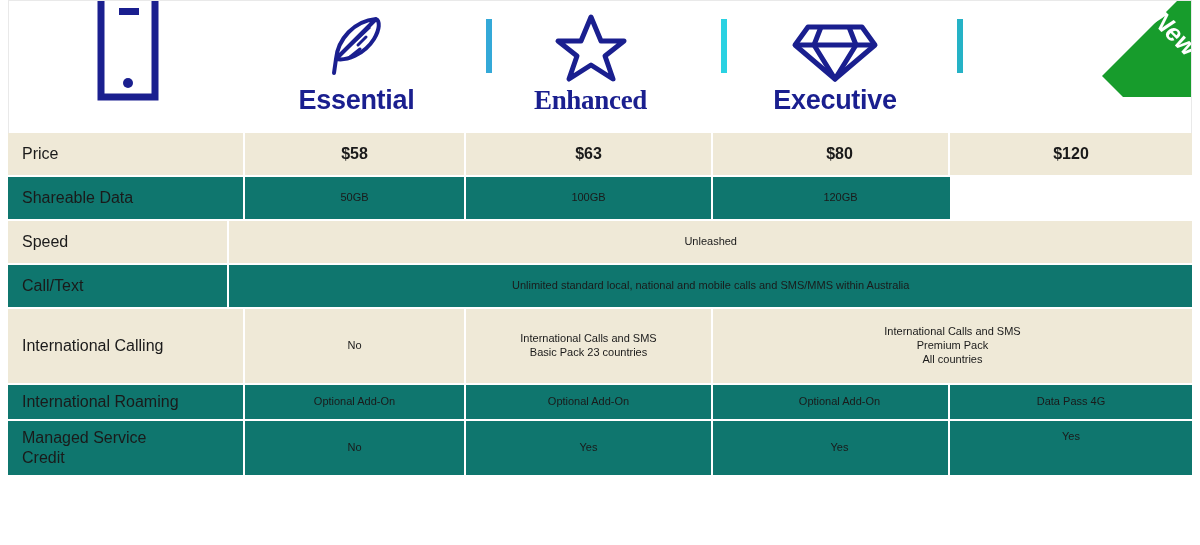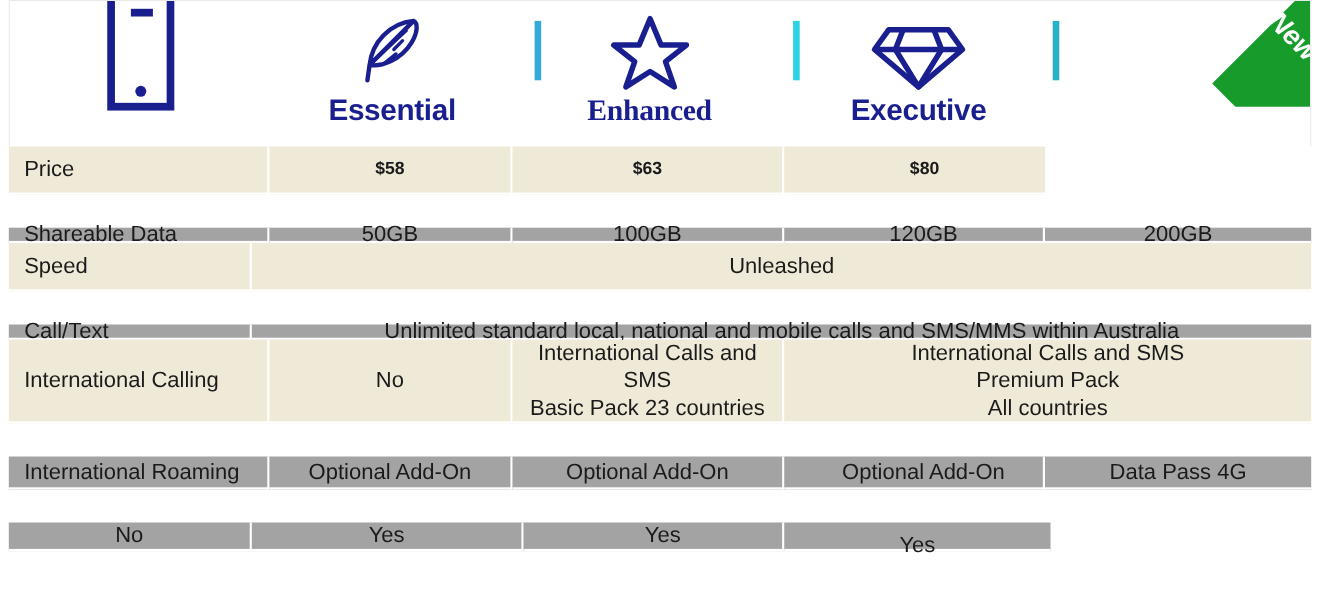--- a/index.html
+++ b/index.html
@@ -113,59 +113,59 @@
   
   .body-rows {
     margin: 0 8px;
   }
   .row {
     display: flex;
     width: 100%;
     box-sizing: border-box;
   }
   .row.beige .cell { background: #efe9d7; }
-  .row.gray  .cell { background: #a3a3a3; margin-top: 30px; }
+  .row.gray  .cell { background: #0f766e; }
 
   .cell {
     box-sizing: border-box;
     display: flex;
     align-items: center;
     justify-content: center;
     text-align: center;
-    font-size: 20px;
+    font-size: 11px;
     color: #1a1a1a;
     border-right: 2px solid #ffffff;
     border-bottom: 2px solid #ffffff;
     line-height: 1.25;
     padding: 4px 6px;
   }
   .cell:last-child { border-right: none; }
 
   .cell.label {
     justify-content: flex-start;
     text-align: left;
     padding-left: 14px;
-    font-size: 20px;
+    font-size: 16px;
   }
   .cell.bold { font-weight: bold; font-size: 16px; }
 
   .c-label { width: 237px; }
   .c1 { width: 221px; }
   .c2 { width: 247px; }
   .c3 { width: 237px; padding-left: 24px; }
   .c4 { width: 242px; }
   .c34 { width: 479px; }
   .c1234 { width: 1037px; }
 
   .r-price     { height: 44px; }
   .r-data      { height: 44px; }
   .r-speed     { height: 44px; }
   .r-calltext  { height: 44px; }
   .r-intlcall  { height: 76px; }
-  .r-roaming   { height: 60px; }
+  .r-roaming   { height: 36px; }
   .r-managed   { height: 56px; }
   .r-loyalty   { height: 44px; }
 
   .cell.top-align { align-items: flex-start; padding-top: 9px; }
 
   .multi { white-space: pre-line; }
 </style>
 </head>
 <body>
 
@@ -225,28 +225,28 @@
     </div>
   </div>
 
   <div class="body-rows">
 
     <div class="row beige r-price">
       <div class="cell label c-label">Price</div>
       <div class="cell bold c1">$58</div>
       <div class="cell bold c2">$63</div>
       <div class="cell bold c3">$80</div>
+      <div class="cell bold c4">$120</div>
     </div>
 
     <div class="row gray r-data">
       <div class="cell label c-label">Shareable Data</div>
       <div class="cell c1">50GB</div>
       <div class="cell c2">100GB</div>
       <div class="cell c3">120GB</div>
-      <div class="cell c4">200GB</div>
     </div>
 
     <div class="row beige r-speed">
       <div class="cell label c-label">Speed</div>
       <div class="cell c1234">Unleashed</div>
     </div>
 
     <div class="row gray r-calltext">
       <div class="cell label c-label">Call/Text</div>
       <div class="cell c1234">Unlimited standard local, national and mobile calls and SMS/MMS within Australia</div>
@@ -264,20 +264,22 @@
 
     <div class="row gray r-roaming">
       <div class="cell label c-label">International Roaming</div>
       <div class="cell c1">Optional Add-On</div>
       <div class="cell c2">Optional Add-On</div>
       <div class="cell c3">Optional Add-On</div>
       <div class="cell c4">Data Pass 4G</div>
     </div>
 
     <div class="row gray r-managed">
+      <div class="cell label c-label multi">Managed Service
+Credit</div>
       <div class="cell c1">No</div>
       <div class="cell c2">Yes</div>
       <div class="cell c3">Yes</div>
       <div class="cell c4 top-align">Yes</div>
     </div>
 
 
   </div>
 </div>
 

